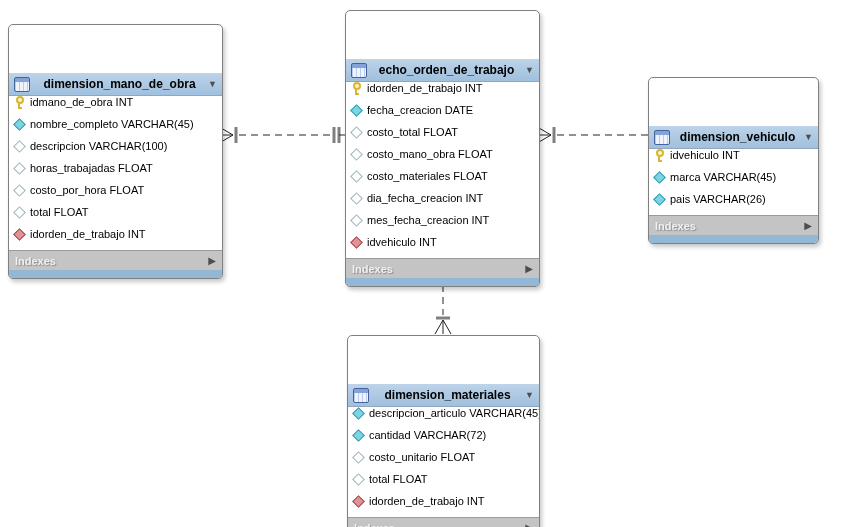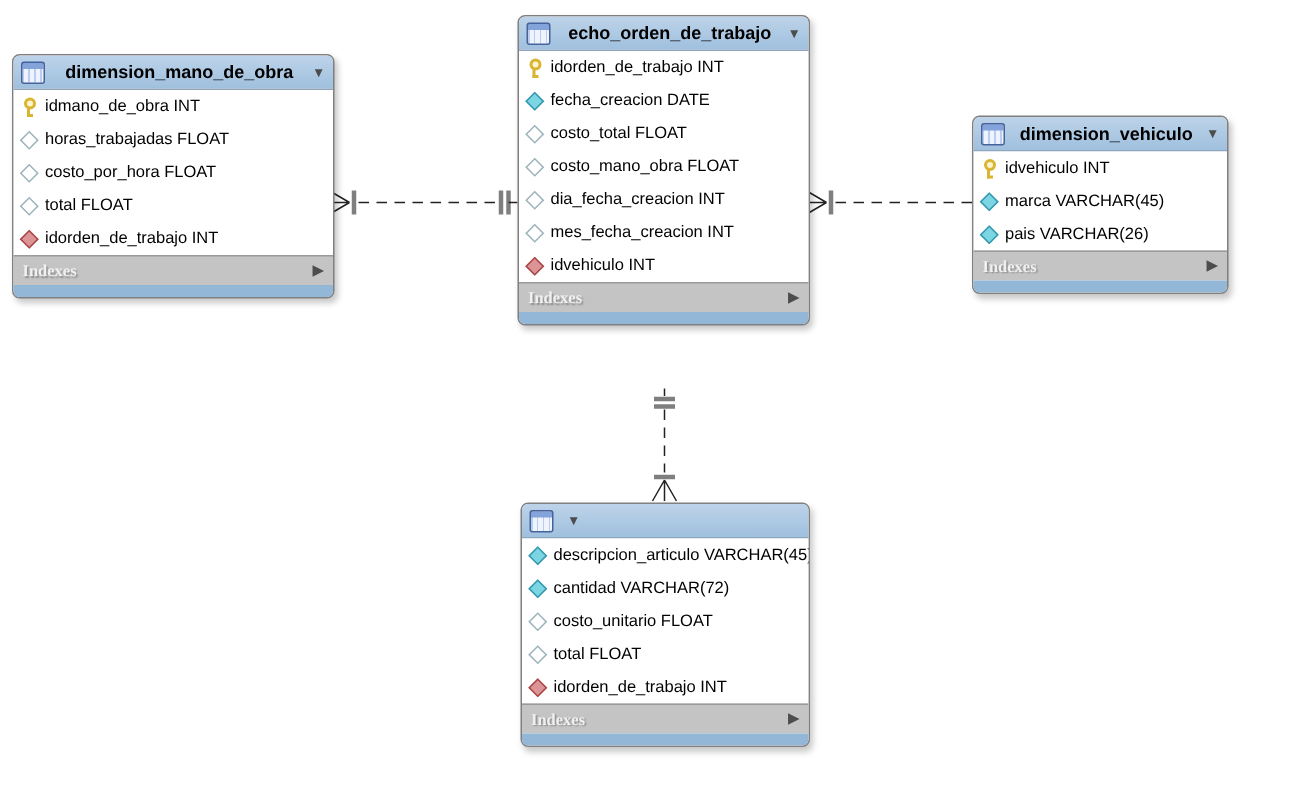--- a/index.html
+++ b/index.html
@@ -21,39 +21,40 @@
     background:#ffffff;
     box-shadow:2px 3px 4px rgba(0,0,0,0.22);
   }
   .tbl-header{
     height:23px;
     display:flex;align-items:center;
     padding:0 5px;
     background:linear-gradient(var(--header-bg-top), var(--header-bg-bottom));
     border-bottom:1px solid #8fa6bc;
     box-sizing:border-box;
+    margin-top:48px;
   }
   .table-icon{
     width:14px;height:13px;flex:0 0 14px;
     border:1px solid #45629b;border-radius:2px;
     background:
       linear-gradient(var(--table-icon-bar), var(--table-icon-bar)) 0 0 / 100% 4px no-repeat,
       repeating-linear-gradient(to right,#b9cdf0 0 1px,transparent 1px 4px),
       #eef3fd;
     margin-right:5px;
   }
   .tbl-title{
     flex:1;text-align:center;
     font-size:12px;font-weight:bold;color:#000;
     white-space:nowrap;overflow:hidden;
   }
   .collapse-arrow{flex:0 0 auto;font-size:9px;color:#4d4d4d;margin-left:4px;line-height:1;}
   .tbl-columns{background:#fff;}
   .col-row{
-    height:22px;display:flex;align-items:center;
+    height:22px;display:flex;align-items:flex-start;
     padding-left:5px;box-sizing:border-box;
     font-size:11px;color:#000;white-space:nowrap;
   }
   .col-icon{width:11px;height:12px;position:relative;flex:0 0 11px;margin-right:5px;}
   .nullable-diamond::before,.notnull-diamond::before,.foreign-key-diamond::before{
     content:'';position:absolute;left:1px;top:2px;width:7px;height:7px;transform:rotate(45deg);
   }
   .nullable-diamond::before{background:#ffffff;border:1px solid var(--nullable-border);}
   .notnull-diamond::before{background:var(--notnull-fill);border:1px solid var(--notnull-border);}
   .foreign-key-diamond::before{background:var(--fk-fill);border:1px solid var(--fk-border);}
@@ -65,21 +66,20 @@
     content:'';position:absolute;top:7px;left:4px;width:4px;height:6px;
     background:
       linear-gradient(var(--pk),var(--pk)) left top / 2px 6px no-repeat,
       linear-gradient(var(--pk),var(--pk)) left bottom / 4px 2px no-repeat;
   }
   .indexes-row{
     height:20px;display:flex;align-items:center;
     padding:0 6px;box-sizing:border-box;
     background:var(--indexes-bg);
     border-top:1px solid #9a9a9a;
-    font-family:Liberation Serif, serif;
   }
   .indexes-label{
     flex:1;font-size:11px;font-weight:bold;color:#f0f0f0;
     text-shadow:1px 1px 1px #8d8d8d;
   }
   .expand-arrow{flex:0 0 auto;font-size:10px;color:#4d4d4d;line-height:1;}
   .tbl-footer{height:8px;background:var(--footer-bg);}
 </style>
 </head>
 <body>
@@ -106,33 +106,41 @@
     <g>
       <line class="solid" x1="443" y1="259" x2="443" y2="264"></line>
       <line class="tick" x1="436" y1="266" x2="450" y2="266"></line>
       <line class="tick" x1="436" y1="271" x2="450" y2="271"></line>
       <line class="dash" x1="443" y1="273" x2="443" y2="315"></line>
       <line class="tick" x1="436" y1="318" x2="450" y2="318"></line>
       <path class="cf" d="M443,320 L435,334 M443,320 L443,334 M443,320 L451,334"></path>
     </g>
   </svg>
 
-  <div class="table-widget" style="left:8px;top:36px;width:213px;">
+  <div class="table-widget" style="left:8px;top:24px;width:213px;">
     <div class="tbl-header">
       <span class="table-icon"></span>
       <span class="tbl-title">dimension_mano_de_obra</span>
       <span class="collapse-arrow">▼</span>
     </div>
     <div class="tbl-columns">
 
     <div class="col-row">
           <span class="col-icon primary-key"></span>
           <span>idmano_de_obra INT</span>
         </div>
         <div class="col-row">
+          <span class="col-icon notnull-diamond"></span>
+          <span>nombre_completo VARCHAR(45)</span>
+        </div>
+        <div class="col-row">
+          <span class="col-icon nullable-diamond"></span>
+          <span>descripcion VARCHAR(100)</span>
+        </div>
+        <div class="col-row">
           <span class="col-icon nullable-diamond"></span>
           <span>horas_trabajadas FLOAT</span>
         </div>
         <div class="col-row">
           <span class="col-icon nullable-diamond"></span>
           <span>costo_por_hora FLOAT</span>
         </div>
         <div class="col-row">
           <span class="col-icon nullable-diamond"></span>
           <span>total FLOAT</span>
@@ -168,20 +176,24 @@
         <div class="col-row">
           <span class="col-icon nullable-diamond"></span>
           <span>costo_total FLOAT</span>
         </div>
         <div class="col-row">
           <span class="col-icon nullable-diamond"></span>
           <span>costo_mano_obra FLOAT</span>
         </div>
         <div class="col-row">
           <span class="col-icon nullable-diamond"></span>
+          <span>costo_materiales FLOAT</span>
+        </div>
+        <div class="col-row">
+          <span class="col-icon nullable-diamond"></span>
           <span>dia_fecha_creacion INT</span>
         </div>
         <div class="col-row">
           <span class="col-icon nullable-diamond"></span>
           <span>mes_fecha_creacion INT</span>
         </div>
         <div class="col-row">
           <span class="col-icon foreign-key-diamond"></span>
           <span>idvehiculo INT</span>
         </div>
@@ -217,20 +229,21 @@
     <div class="indexes-row">
       <span class="indexes-label">Indexes</span>
       <span class="expand-arrow">▶</span>
     </div>
     <div class="tbl-footer"></div>
   </div>
 
   <div class="table-widget" style="left:347px;top:335px;width:191px;">
     <div class="tbl-header">
       <span class="table-icon"></span>
+      <span class="tbl-title">dimension_materiales</span>
       <span class="collapse-arrow">▼</span>
     </div>
     <div class="tbl-columns">
 
         <div class="col-row">
           <span class="col-icon notnull-diamond"></span>
           <span>descripcion_articulo VARCHAR(45)</span>
         </div>
         <div class="col-row">
           <span class="col-icon notnull-diamond"></span>

